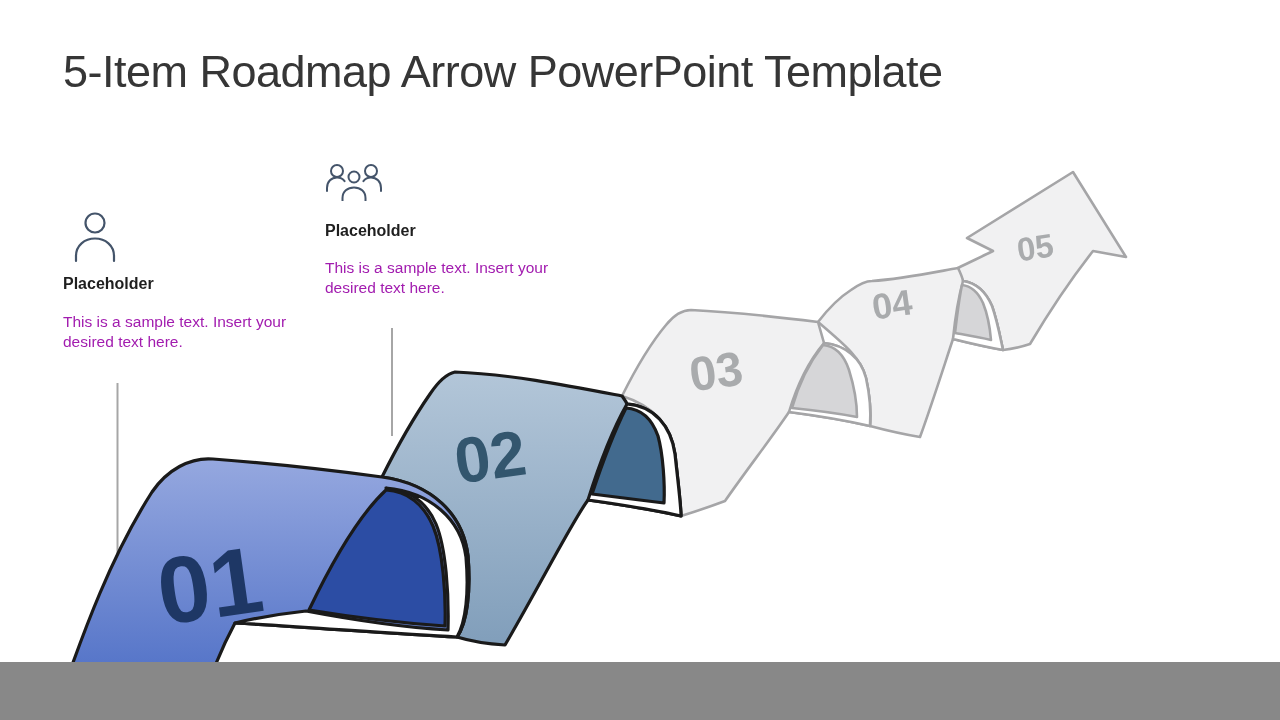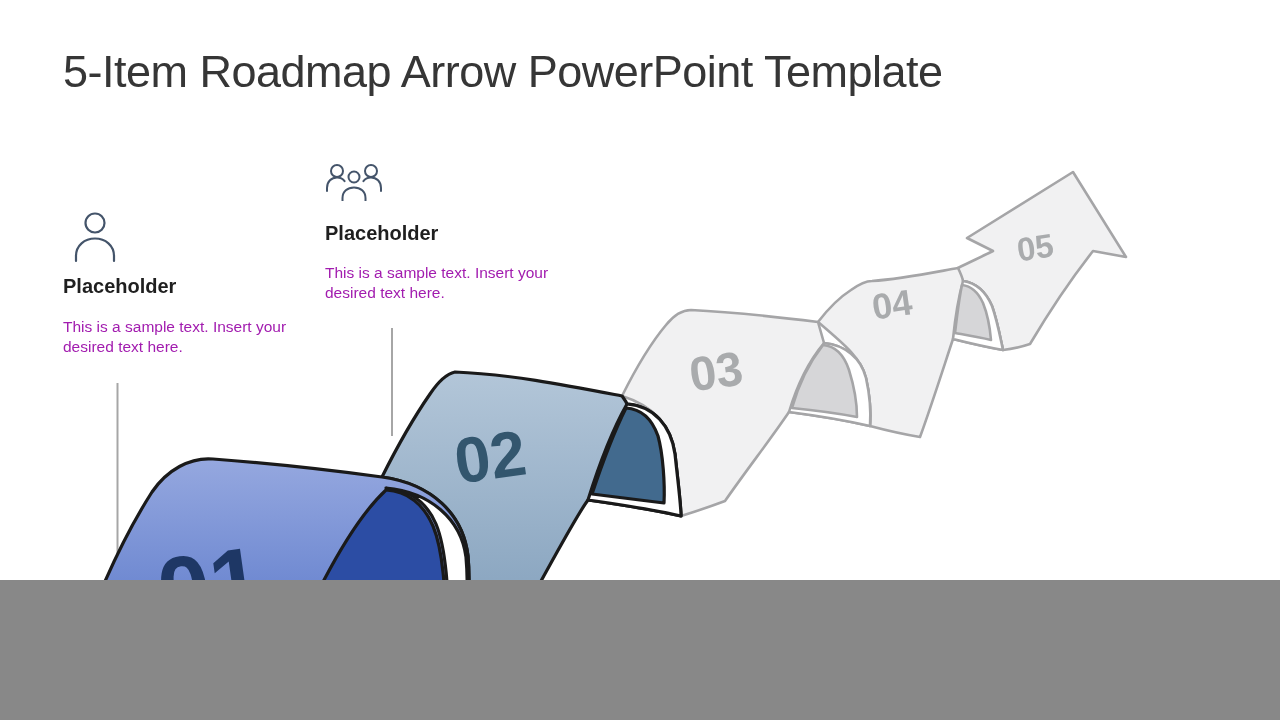--- a/index.html
+++ b/index.html
@@ -1,26 +1,26 @@
 <!DOCTYPE html>
 <html><head>
 <meta charset="utf-8">
 <style>
   html,body{margin:0;padding:0;background:#888;}
   .slide{
-    position:relative;width:1280px;height:580px;background:#FFFFFF;
+    position:relative;width:1280px;height:662px;background:#FFFFFF;
     overflow:hidden;font-family:"Liberation Sans",sans-serif;
   }
   .title{
     position:absolute;left:63px;top:46px;font-size:45px;letter-spacing:-0.5px;
     font-weight:400;white-space:nowrap;
   }
   .ph{position:absolute;}
   .ph .icon{display:block;}
-  .ph h3{margin:0;font-size:20px;font-weight:700;color:#1F1F1F;letter-spacing:0;}
+  .ph h3{margin:0;font-size:16px;font-weight:700;color:#1F1F1F;letter-spacing:0;}
   .ph p{margin:0;font-size:15.5px;line-height:20px;color:#a21caf;width:228px;}
   .ph1{left:63px;top:211px;}
   .ph1 .icon{margin-left:8px;margin-bottom:12px;}
   .ph1 h3{margin-bottom:19px;}
   .ph2{left:325px;top:163px;}
   .ph2 .icon{margin-left:1px;margin-bottom:21px;}
   .ph2 h3{margin-bottom:18px;}
   svg.ribbon{position:absolute;left:0;top:0;}
   .stepnum{font-family:"Liberation Sans",sans-serif;font-weight:700;text-anchor:middle;}
 </style>

